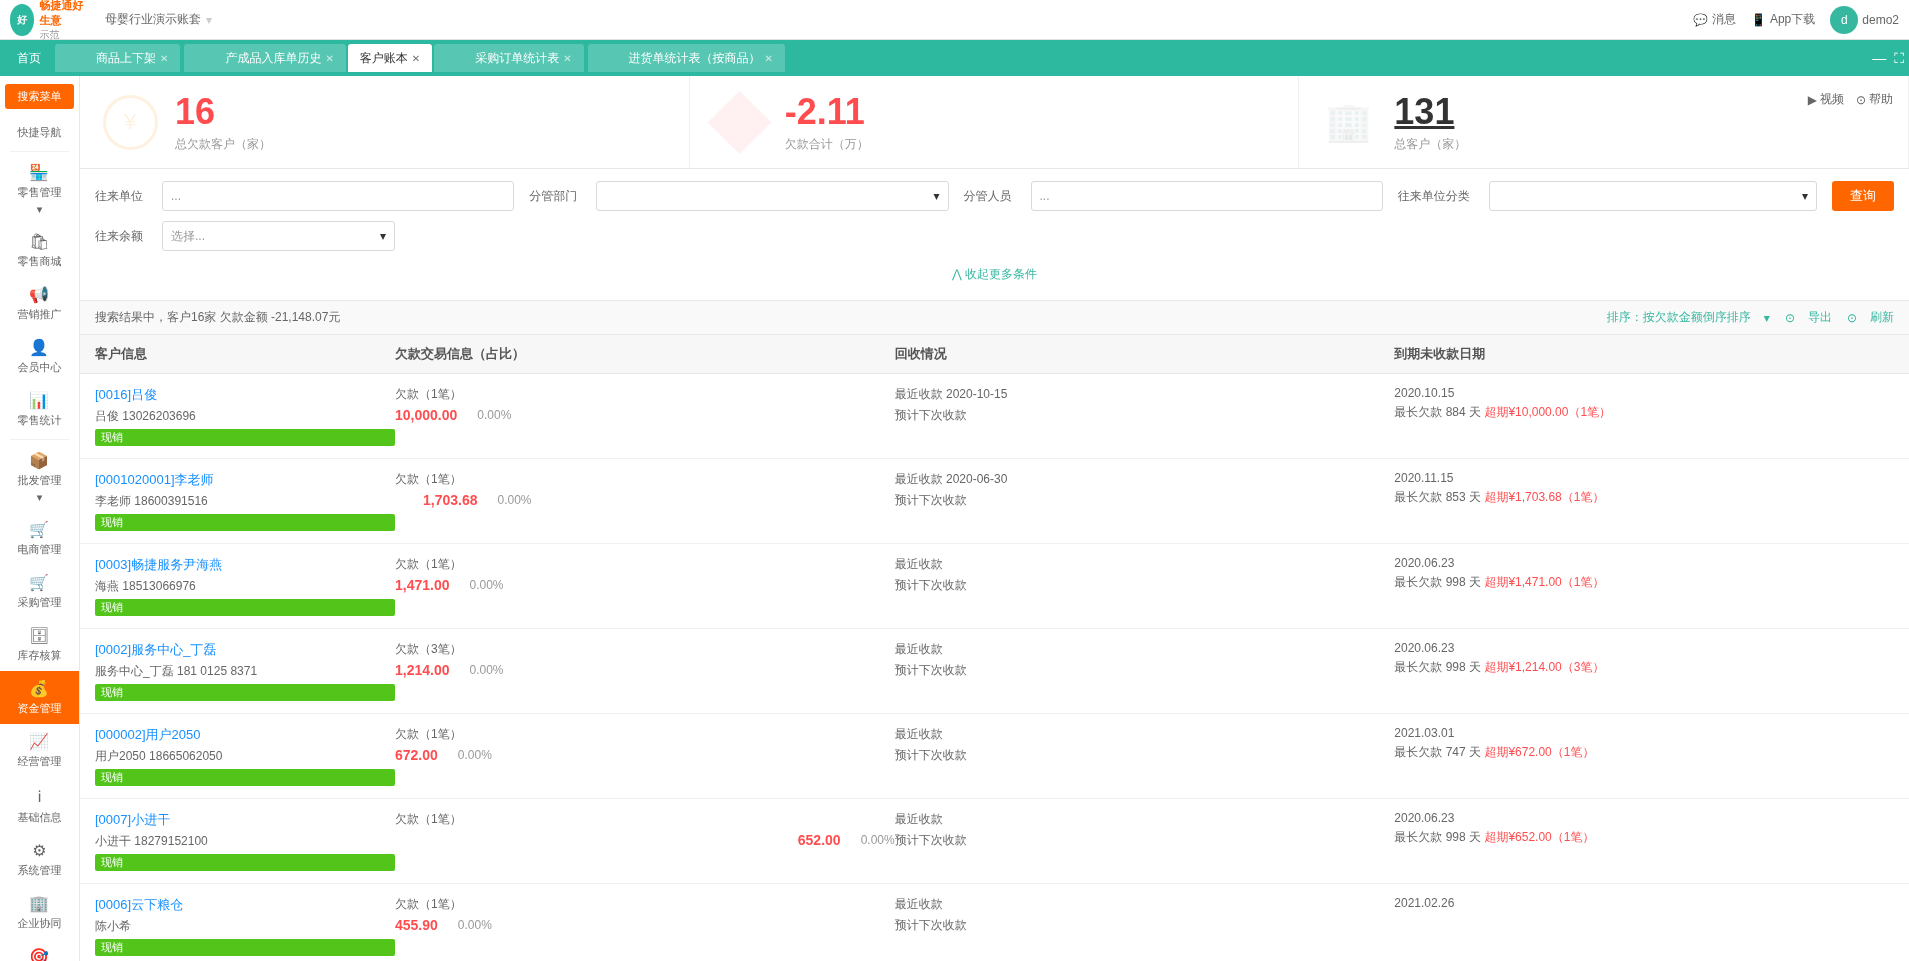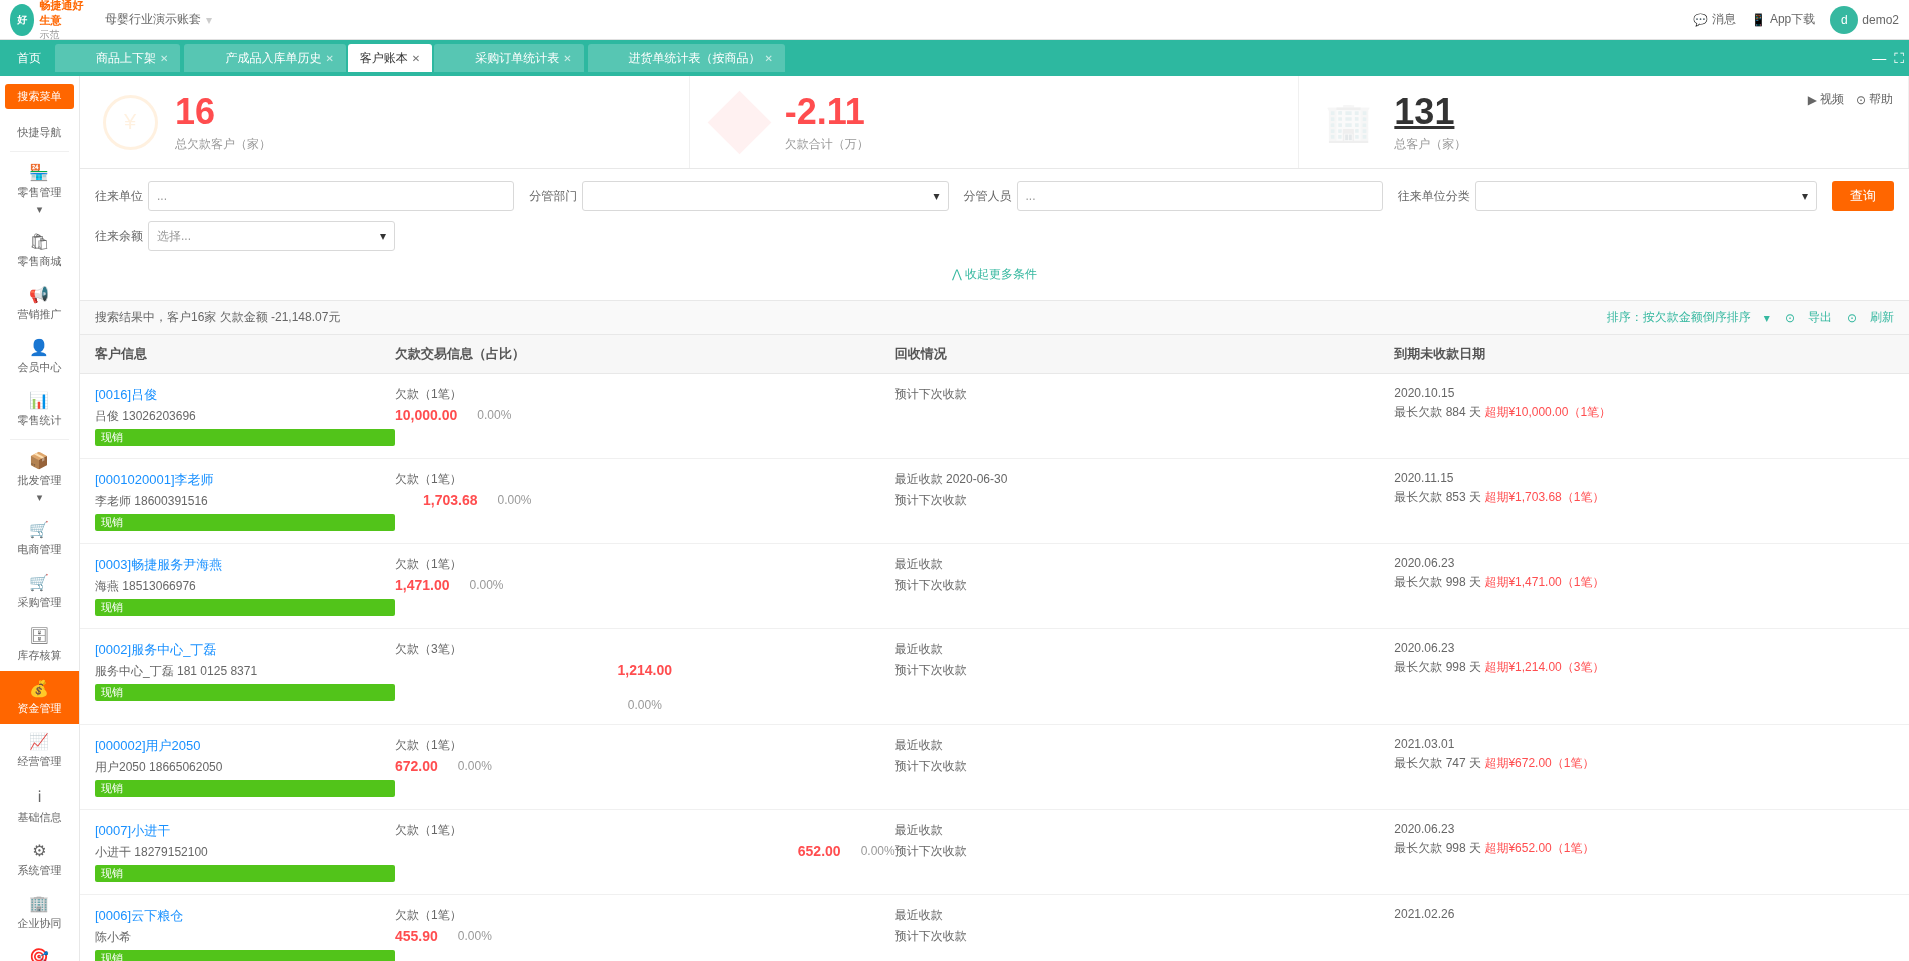--- a/index.html
+++ b/index.html
@@ -42,21 +42,21 @@
     .stat-card { flex: 1; display: flex; align-items: center; padding: 15px 20px; gap: 15px; border-right: 1px solid #f0f0f0; }
     .stat-icon { width: 60px; height: 60px; display: flex; align-items: center; justify-content: center; opacity: 0.3; }
     .stat-value { font-size: 36px; font-weight: bold; }
     .stat-value.red { color: #ff4d4f; }
     .stat-value.dark { color: #333; text-decoration: underline; }
     .stat-label { font-size: 12px; color: #999; margin-top: 3px; }
     
     
     .filter-area { background: #fff; padding: 12px 15px; border-bottom: 1px solid #e8e8e8; }
     .filter-row { display: flex; align-items: center; gap: 15px; margin-bottom: 10px; flex-wrap: wrap; }
-    .filter-item { display: flex; align-items: center; gap: 5px; flex: 1; min-width: 200px; justify-content: space-between; }
+    .filter-item { display: flex; align-items: center; gap: 19px; flex: 1; min-width: 200px; justify-content: space-between; }
     .filter-label { font-size: 12px; color: #666; white-space: nowrap; }
     .filter-input { flex: 1; border: 1px solid #d9d9d9; border-radius: 3px; padding: 5px 8px; font-size: 12px; display: flex; align-items: center; justify-content: space-between; cursor: pointer; min-height: 30px; }
     .filter-input .dots { color: #999; }
     .filter-select { flex: 1; border: 1px solid #d9d9d9; border-radius: 3px; padding: 5px 8px; font-size: 12px; display: flex; align-items: center; justify-content: space-between; cursor: pointer; min-height: 30px; }
     .search-btn { background: #ff6600; color: #fff; border: none; border-radius: 3px; padding: 6px 18px; font-size: 13px; cursor: pointer; }
     .collapse-bar { text-align: center; padding: 5px; color: #36b8a0; font-size: 12px; cursor: pointer; }
     
     
     .result-bar { display: flex; align-items: center; justify-content: space-between; padding: 8px 15px; background: #f9f9f9; border-bottom: 1px solid #e8e8e8; font-size: 12px; color: #666; }
     .result-bar-right { display: flex; align-items: center; gap: 15px; }
@@ -352,20 +352,21 @@
           <span class="tag tag-green">现销</span>
         </div>
         <div class="debt-info">
           <div class="debt-count">欠款（1笔）</div>
           <div style="display:flex;align-items:center;gap:20px;">
             <span class="debt-amount">10,000.00</span>
             <span class="debt-percent">0.00%</span>
           </div>
         </div>
         <div class="recovery-info">
+          <div>最近收款    2020-10-15</div>
           <div>预计下次收款</div>
         </div>
         <div class="due-info">
           <div>2020.10.15</div>
           <div>
             <span>最长欠款 884 天</span>
             <span class="overdue-link">超期¥10,000.00（1笔）</span>
           </div>
         </div>
       </div>
@@ -423,21 +424,21 @@
       </div>
 
       <div class="table-row">
         <div class="customer-info">
           <div class="customer-name">[0002]服务中心_丁磊</div>
           <div class="customer-detail">服务中心_丁磊  181 0125 8371</div>
           <span class="tag tag-green">现销</span>
         </div>
         <div class="debt-info">
           <div class="debt-count">欠款（3笔）</div>
-          <div style="display:flex;align-items:center;gap:20px;flex-direction:column;">
+          <div style="display:flex;align-items:center;gap:20px;">
             <span class="debt-amount">1,214.00</span>
             <span class="debt-percent">0.00%</span>
           </div>
         </div>
         <div class="recovery-info">
           <div>最近收款</div>
           <div>预计下次收款</div>
         </div>
         <div class="due-info">
           <div>2020.06.23</div>

